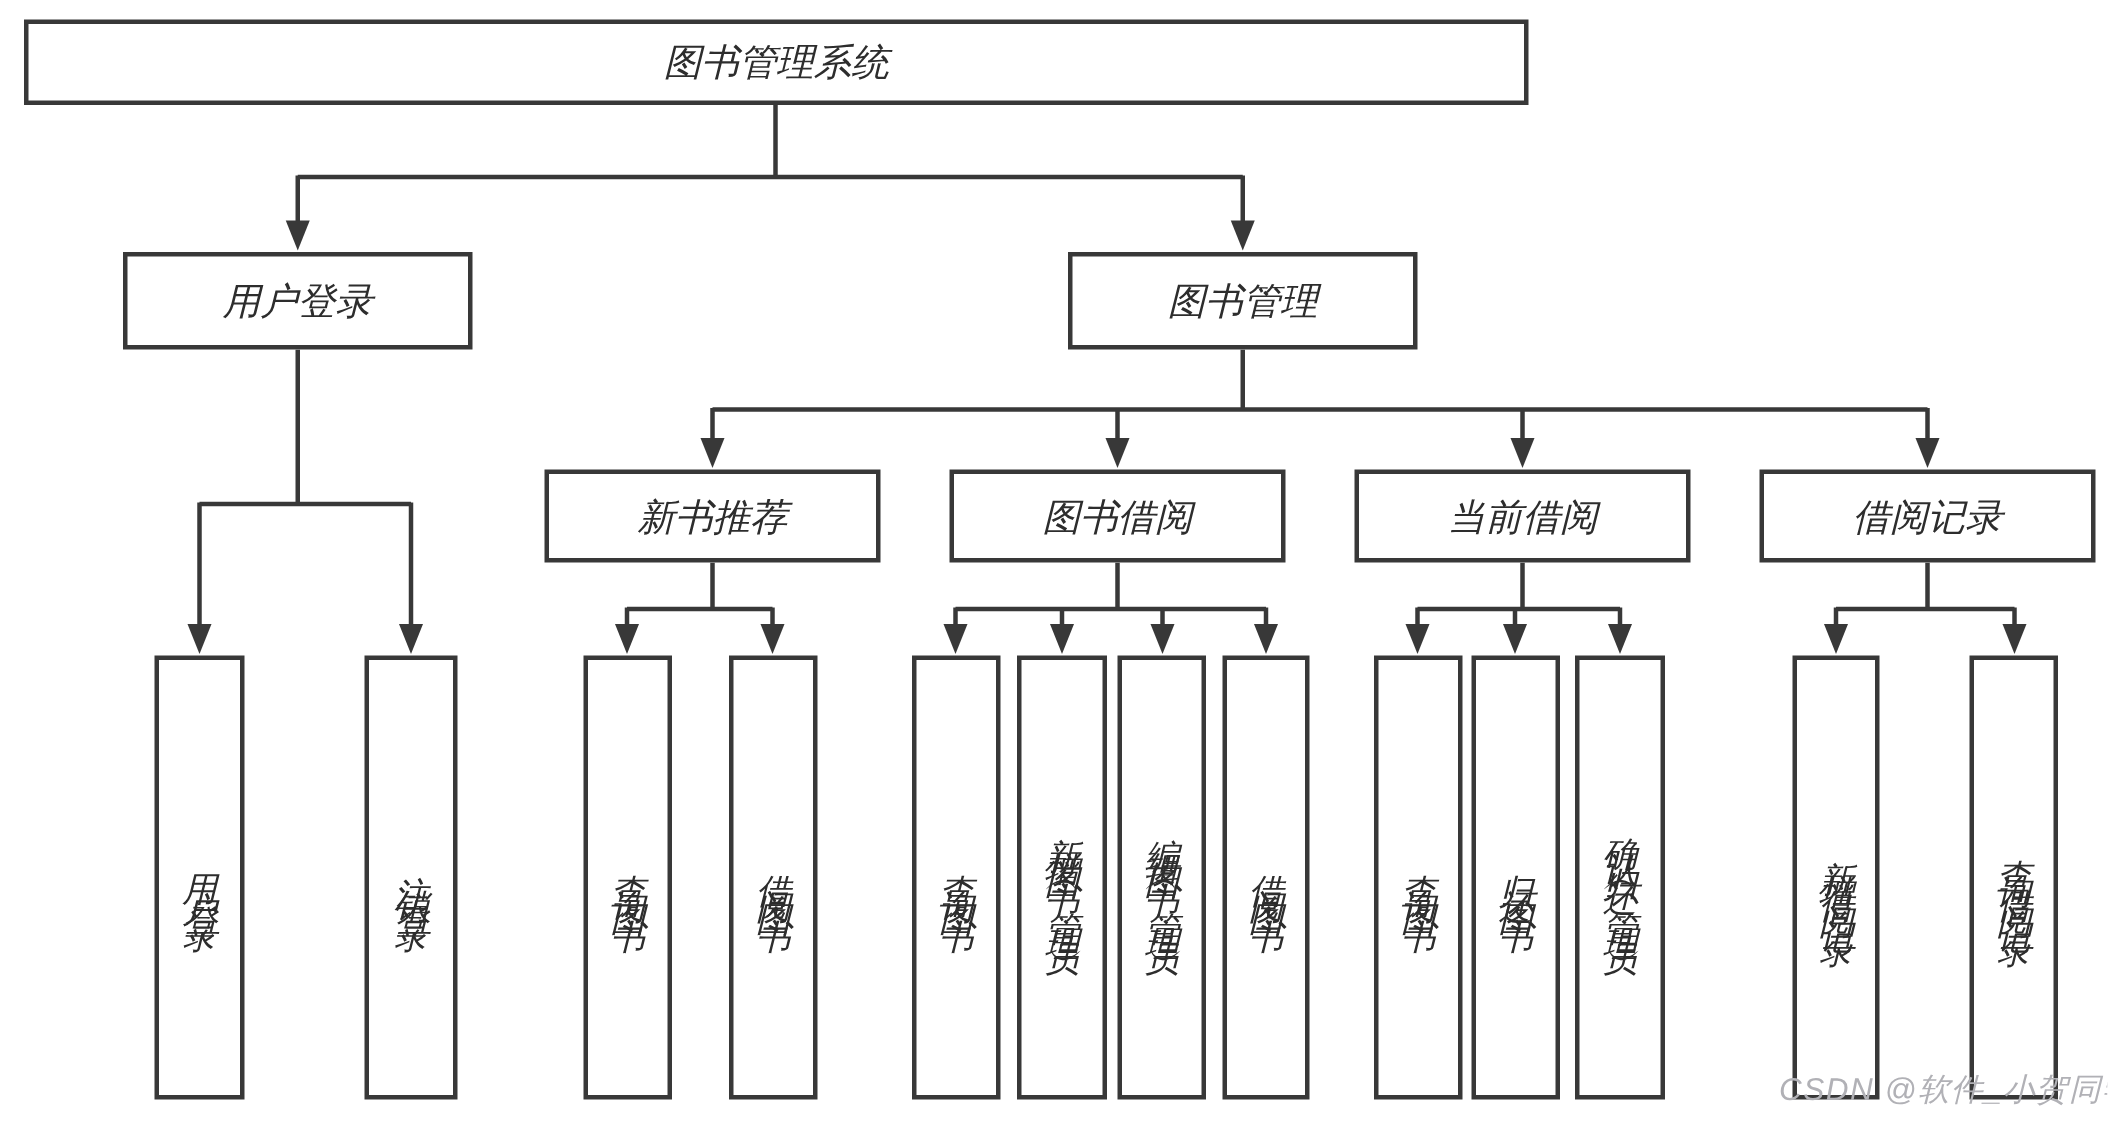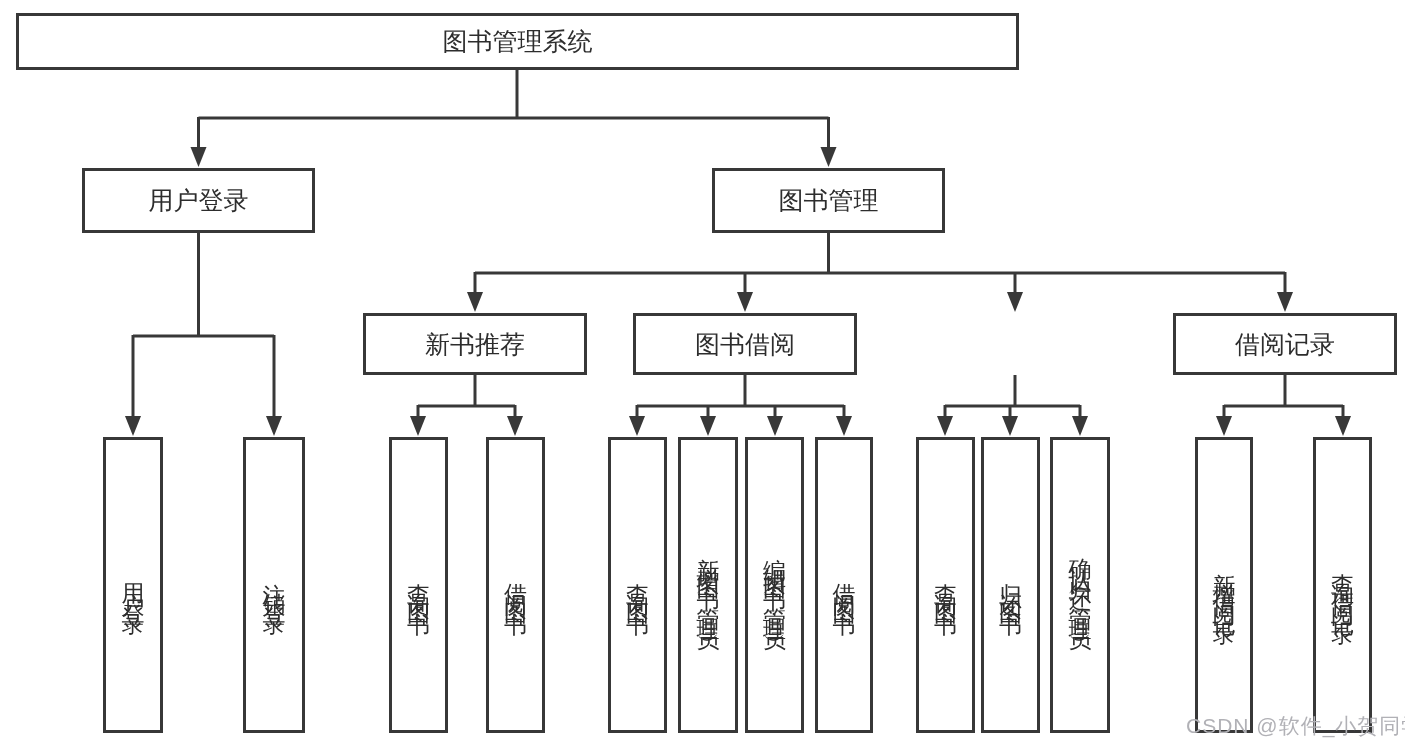--- a/index.html
+++ b/index.html
@@ -2,20 +2,21 @@
 <html><head>
 <meta charset="utf-8">
 <style>
   html,body{margin:0;padding:0;background:#ffffff;}
   #stage{
     position:relative;
     width:1405px;height:747px;
     background:#ffffff;
     font-family:"Liberation Sans", sans-serif;
     overflow:hidden;
+    font-style:italic;
   }
   #wires{position:absolute;left:0;top:0;pointer-events:none;}
   .box{
     position:absolute;
     box-sizing:border-box;
     border:3px solid #383838;
     background:#ffffff;
     display:flex;
     align-items:center;
     justify-content:center;
@@ -143,20 +144,23 @@
   <div class="box grp-book">
     <span class="label">图书管理</span>
   </div>
 
   <div class="box l3 l3-0">
     <span class="label">新书推荐</span>
   </div>
   <div class="box l3 l3-1">
     <span class="label">图书借阅</span>
   </div>
+  <div class="box l3 l3-2">
+    <span class="label">当前借阅</span>
+  </div>
   <div class="box l3 l3-3">
     <span class="label">借阅记录</span>
   </div>
 
   <div class="box leaf lf-0">
     <span class="label">用户登录</span>
   </div>
   <div class="box leaf lf-1">
     <span class="label">注销登录</span>
   </div>

